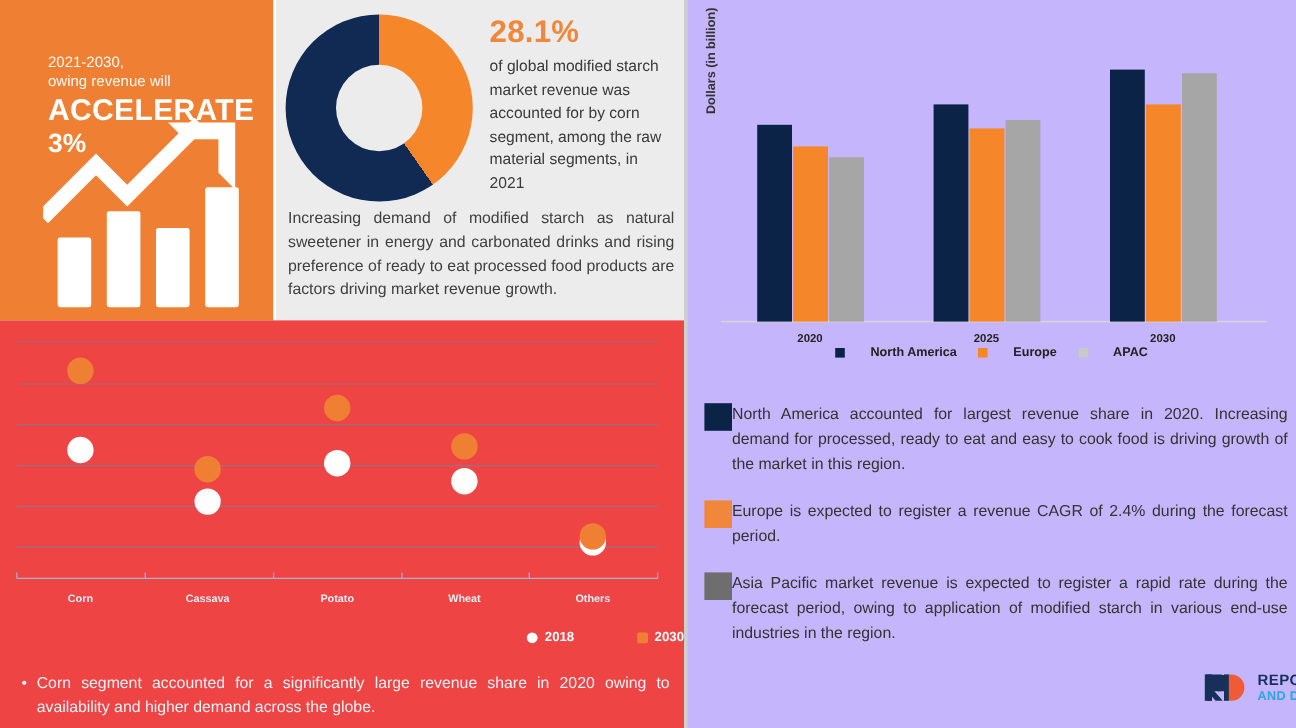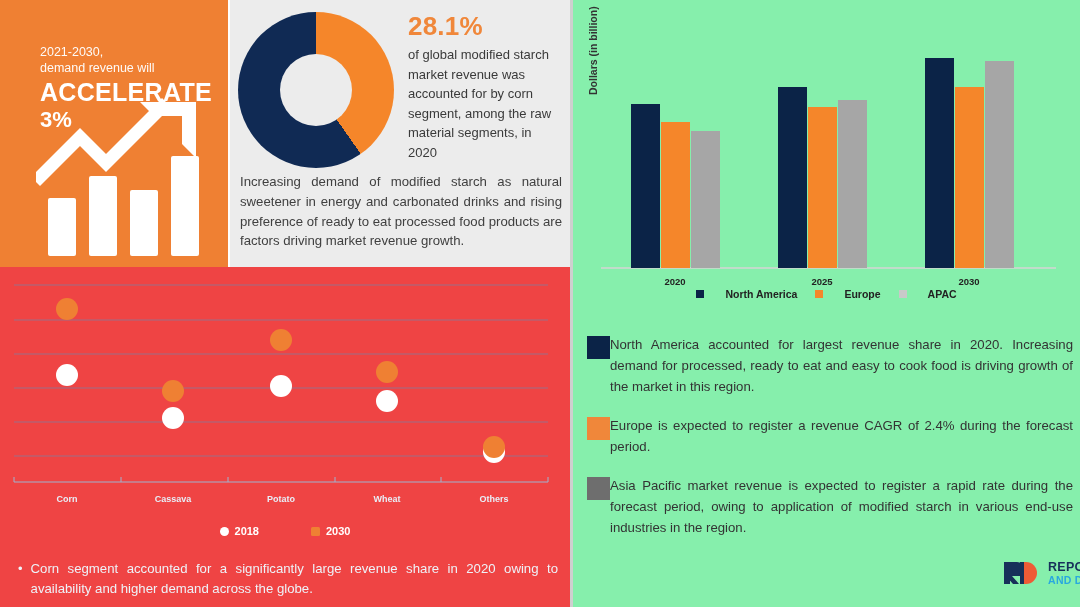--- a/index.html
+++ b/index.html
@@ -75,38 +75,38 @@
 
   
   .dot-panel {
     position: absolute; left: 0; top: 267px;
     width: 570px; height: 340px;
     background: #ef4444;
   }
   .dot-plot { position: absolute; left: 0; top: 0; width: 570px; height: 265px; }
   .dot-legend {
     position: absolute; left: 0; top: 258px; width: 570px;
-    display: flex; justify-content: center; gap: 52px; align-items: center;
+    display: flex; justify-content: flex-end; gap: 52px; align-items: center;
   }
   .dl-item { display: flex; align-items: center; gap: 6px; }
   .dl-swatch-circle { width: 9px; height: 9px; border-radius: 50%; background: #ffffff; }
   .dl-swatch-square { width: 9px; height: 9px; background: #ef8033; border-radius: 1.5px; }
   .dl-label { color: #ffffff; font-size: 11px; font-weight: bold; }
   .bottom-bullet {
     position: absolute; left: 18px; top: 292px; width: 540px;
     color: #eef2f8; font-size: 13.2px; line-height: 20px;
     display: flex; gap: 8px; text-align: justify;
   }
   .bullet-dot { font-size: 13px; line-height: 20px; }
 
   
   .right-col {
     position: absolute; left: 570px; top: 0;
     width: 510px; height: 607px;
-    background: #86efac;
+    background: #c4b5fd;
     border-left: 3px solid #cfcfcf;
   }
   .bar-chart-area { position: absolute; left: 0; top: 0; width: 507px; height: 320px; }
   .y-axis-title {
     position: absolute; left: 14px; top: 95px;
     transform: rotate(-90deg); transform-origin: left top;
     color: #333333; font-size: 10.5px; font-weight: bold;
     white-space: nowrap;
   }
   .bar-legend {
@@ -137,21 +137,21 @@
 </head>
 <body>
 
 <div id="root">
 
   <div class="left-col">
 
     <div class="cagr-panel">
       <div class="cagr-text">
         <div class="cagr-line1">2021-2030,</div>
-        <div class="cagr-line2">demand revenue will</div>
+        <div class="cagr-line2">owing revenue will</div>
         <div class="cagr-big">ACCELERATE</div>
         <div class="cagr-pct">3%</div>
       </div>
       <div class="growth-icon">
         <svg width="175" height="160" viewBox="0 0 175 160" aria-hidden="true">
           <g fill="#ffffff">
             <rect x="12" y="100" width="28" height="58" rx="2"></rect>
             <rect x="53" y="78" width="28" height="80" rx="2"></rect>
             <rect x="94" y="92" width="28" height="66" rx="2"></rect>
             <rect x="135" y="58" width="28" height="100" rx="2"></rect>
@@ -162,21 +162,21 @@
         </svg>
       </div>
     </div>
 
     <div class="donut-panel">
       <div class="donut-wrap">
         <div class="donut"></div>
       </div>
       <div class="stat-block">
         <div class="stat-pct">28.1%</div>
-        <div class="stat-desc">of global modified starch market revenue was accounted for by corn segment, among the raw material segments, in 2020</div>
+        <div class="stat-desc">of global modified starch market revenue was accounted for by corn segment, among the raw material segments, in 2021</div>
       </div>
       <div class="donut-para">Increasing demand of modified starch as natural sweetener in energy and carbonated drinks and rising preference of ready to eat processed food products are factors driving market revenue growth.</div>
     </div>
 
     <div class="dot-panel">
       <svg class="dot-plot" viewBox="0 0 570 265">
         <g stroke="#6e86ad" stroke-width="1" opacity="0.65">
           <line x1="14" y1="18" x2="548" y2="18"></line>
           <line x1="14" y1="53" x2="548" y2="53"></line>
           <line x1="14" y1="87" x2="548" y2="87"></line>

